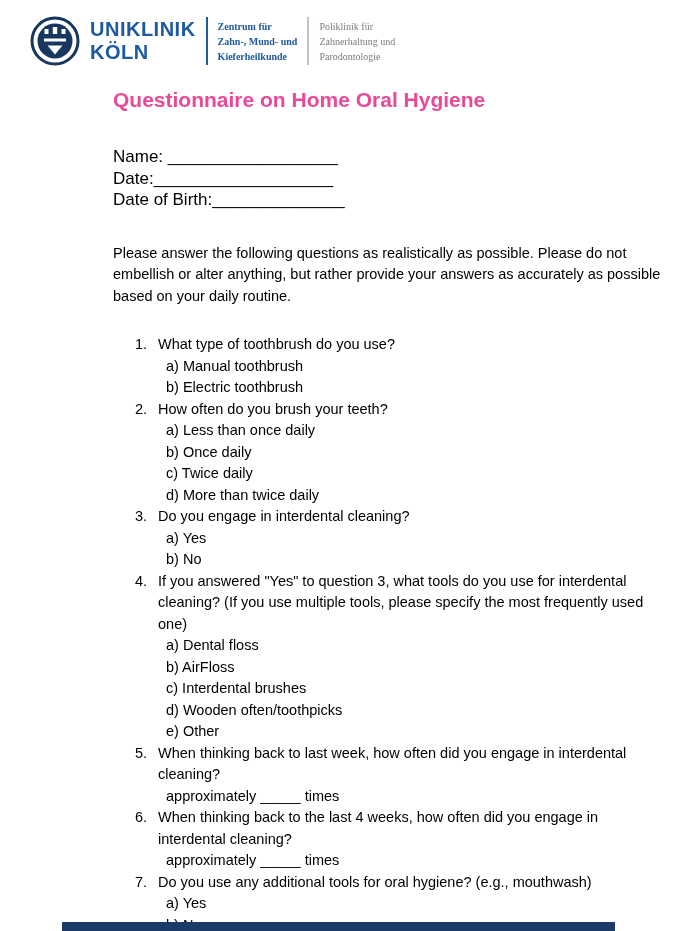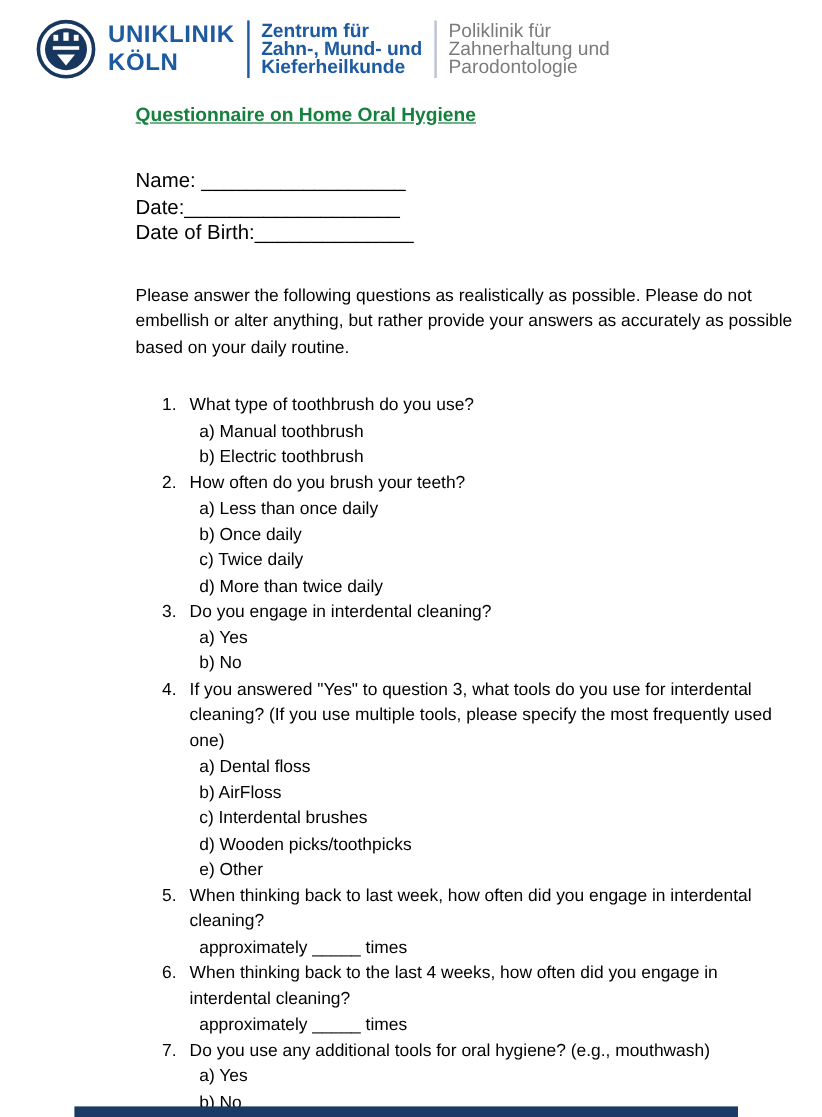--- a/index.html
+++ b/index.html
@@ -13,27 +13,27 @@
   body{font-family:"Liberation Sans", sans-serif;color:#000;}
   .page{position:relative;width:677px;height:931px;background:#fff;overflow:hidden;}
 
   
   .letterhead{position:absolute;top:16px;left:30px;display:flex;align-items:center;}
   .logo-seal{width:50px;height:50px;flex:none;}
   .brand{color:var(--brand-blue);font-weight:bold;font-size:20px;line-height:23px;letter-spacing:.5px;margin-left:10px;}
   .vdiv{width:2px;height:48px;flex:none;margin:0 10px;}
   .vdiv.blue{background:var(--brand-blue);}
   .vdiv.gray{background:#b9c4d2;}
-  .dept{font-size:16px;line-height:15px;}
+  .dept{font-size:10px;line-height:15px;font-family:Liberation Serif, serif;}
   .center-dept{color:var(--brand-blue);font-weight:bold;}
   .clinic-dept{color:var(--gray-text);}
 
   
   .content{position:absolute;left:113px;top:88px;width:556px;}
-  .doc-title{font-size:16px;font-weight:bold;color:#15803d;text-decoration:underline;}
+  .doc-title{font-size:21px;font-weight:bold;color:#ec4899;}
   .fields{margin-top:34px;}
   .field-row{font-size:17px;line-height:21.5px;}
   .intro{margin-top:32px;font-size:14.5px;line-height:21.5px;width:548px;}
   .questions{margin-top:27px;margin-left:22px;font-size:14.5px;}
   .q-head{display:flex;}
   .q-num{width:23px;flex:none;line-height:21.5px;}
   .q-text{width:505px;line-height:21.5px;}
   .q-option{margin-left:31px;line-height:21.5px;}
 
   .footer-bar{position:absolute;left:62px;right:62px;bottom:0;height:9px;background:var(--footer-navy);}
@@ -111,21 +111,21 @@
           <div class="q-option">b) No</div>
         </div>
         <div class="question-item">
           <div class="q-head">
             <span class="q-num">4.</span>
             <span class="q-text">If you answered "Yes" to question 3, what tools do you use for interdental cleaning? (If you use multiple tools, please specify the most frequently used one)</span>
           </div>
           <div class="q-option">a) Dental floss</div>
           <div class="q-option">b) AirFloss</div>
           <div class="q-option">c) Interdental brushes</div>
-          <div class="q-option">d) Wooden picks/toothpicks</div>
+          <div class="q-option">d) Wooden often/toothpicks</div>
           <div class="q-option">e) Other</div>
         </div>
         <div class="question-item">
           <div class="q-head">
             <span class="q-num">5.</span>
             <span class="q-text">When thinking back to last week, how often did you engage in interdental cleaning?</span>
           </div>
           <div class="q-option">approximately _____ times</div>
         </div>
         <div class="question-item">

